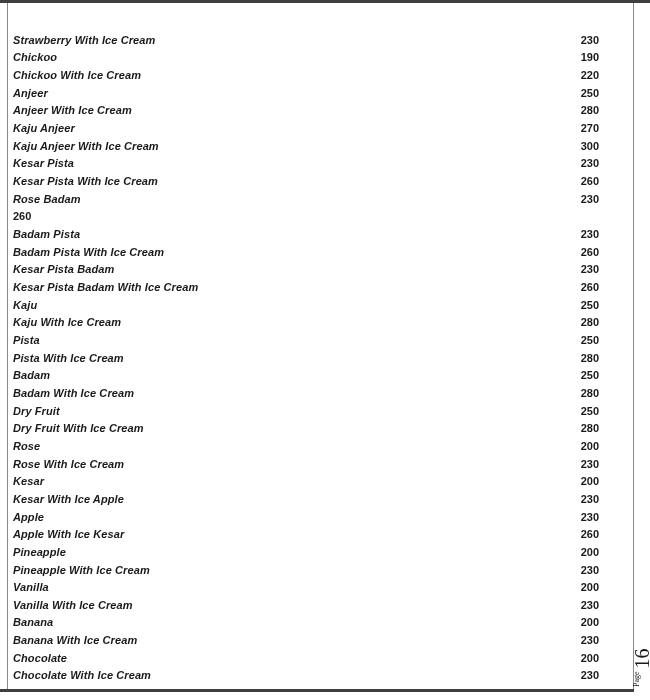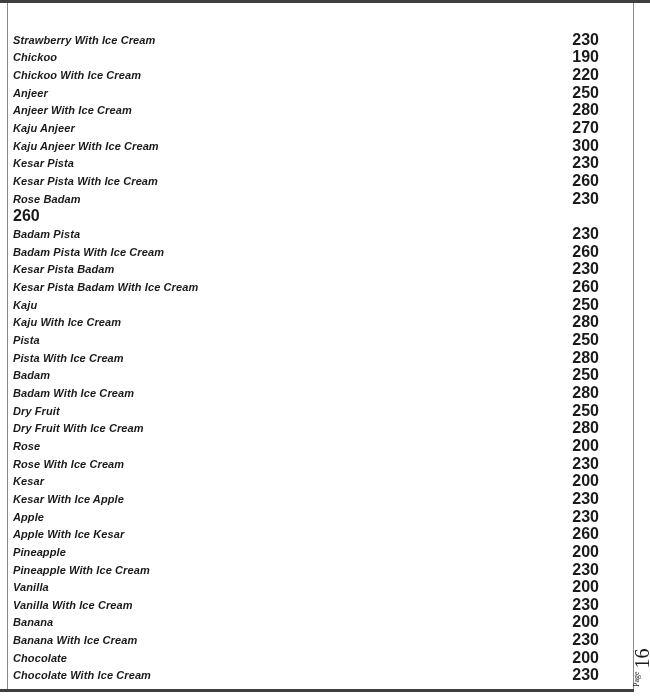--- a/index.html
+++ b/index.html
@@ -58,21 +58,21 @@
     font-weight: bold;
     font-style: italic;
     font-size: 11px;
     color: #1a1a1a;
     letter-spacing: 0.1px;
     white-space: nowrap;
   }
   .item-price {
     font-family: "Liberation Sans", sans-serif;
     font-weight: bold;
-    font-size: 16px;
+    font-size: 11px;
     color: #1a1a1a;
   }
   .page-label {
     position: absolute;
     left: 633px;
     top: 687px;
     transform: rotate(-90deg);
     transform-origin: 0 0;
     display: flex;
     align-items: flex-start;

